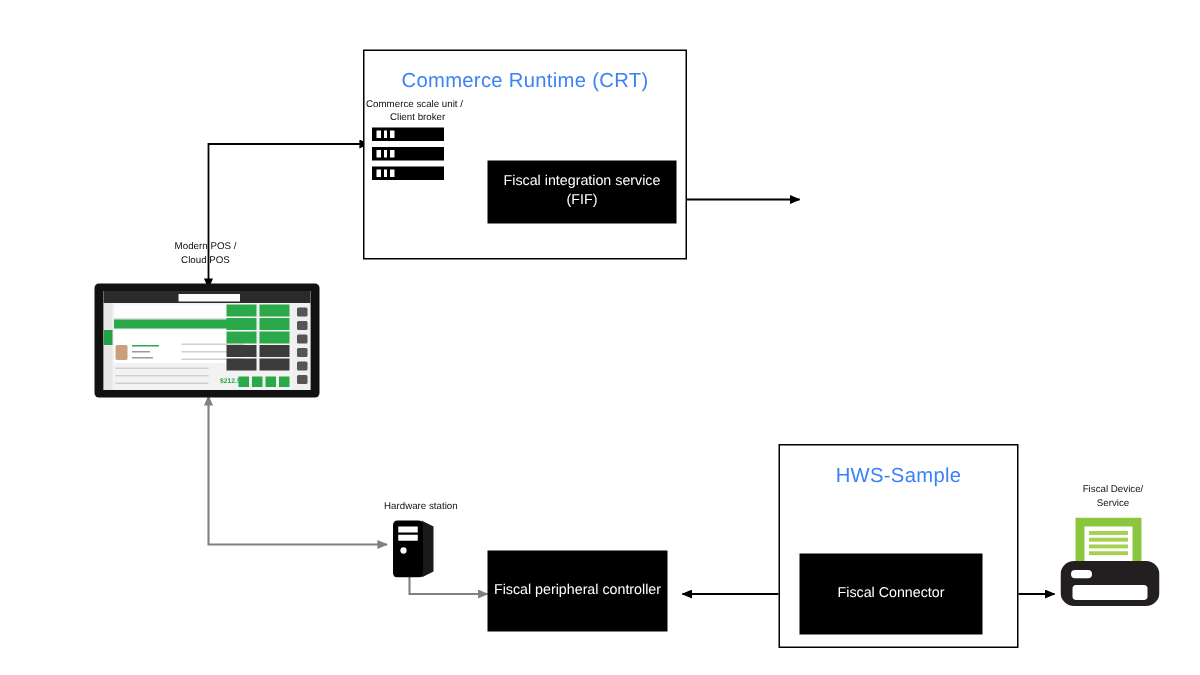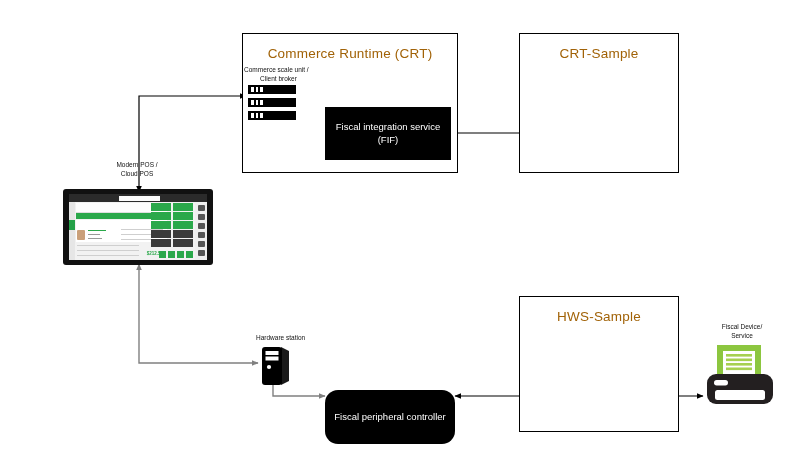--- a/index.html
+++ b/index.html
@@ -35,21 +35,21 @@
     border: 1.5px solid #000000;
     background: #ffffff;
     box-sizing: border-box;
   }
   .container-title {
     position: absolute;
     left: 0;
     right: 0;
     text-align: center;
     font-size: 13.5px;
-    color: #a16207;
+    color: #3b82f6;
     letter-spacing: 0.2px;
     white-space: nowrap;
   }
 
   
   .black-block {
     position: absolute;
     background: #000000;
     color: #ffffff;
     display: flex;
@@ -320,55 +320,55 @@
         <span class="slot s2"></span>
         <span class="slot s3"></span>
     </div>
     <div class="unit">
       <span class="slot s1"></span>
         <span class="slot s2"></span>
         <span class="slot s3"></span>
     </div>
   </div>
 
-  <div class="black-block" style="left:325px; top:107px; width:126px; height:53px;">
+  <div class="black-block" style="left:325px; top:107px; width:126px; height:42px;">
     <div>
       <span>Fiscal integration service</span><br>
       <span>(FIF)</span>
     </div>
   </div>
 
-  <div class="container-box" style="left:519px; top:33px; width:160px; height:140px;">
-    <div class="container-title" style="top:12px;">CRT-Sample</div>
-  </div>
 
 
 
   <div class="caption" style="left:256px; top:333px;">
     <span>Hardware station</span>
   </div>
 
   <div class="tower" style="left:259px; top:345px;">
     <svg viewBox="0 0 34 40" width="34" height="40">
       <path d="M22,2 L30,6 L30,36 L22,40 Z" fill="#1a1a1a"></path>
       <rect x="3" y="2" width="20" height="38" rx="3" fill="#000000"></rect>
       <rect x="6.5" y="6" width="13" height="4" fill="#ffffff"></rect>
       <rect x="6.5" y="11.5" width="13" height="4" fill="#ffffff"></rect>
       <circle cx="10" cy="22" r="2.1" fill="#ffffff"></circle>
     </svg>
   </div>
 
-  <div class="black-block" style="left:325px; top:390px; width:130px; height:54px;border-radius:13px;">
+  <div class="black-block" style="left:325px; top:367px; width:120px; height:54px;">
     <span>Fiscal peripheral controller</span>
   </div>
 
   <div class="container-box" style="left:519px; top:296px; width:160px; height:136px;">
     <div class="container-title" style="top:12px;">HWS-Sample</div>
   </div>
 
+  <div class="black-block" style="left:533px; top:369px; width:122px; height:54px;">
+    <span>Fiscal Connector</span>
+  </div>
 
   <div class="caption center" style="left:62px; top:160px; width:150px;">
     <span>Modern  POS /</span><br>
     <span>Cloud POS</span>
   </div>
 
   <div class="pos-device" style="left:63px; top:189px; width:150px; height:76px;">
     <div class="pos-screen">
       <div class="pos-topbar">
         <div class="pos-searchbox"></div>

